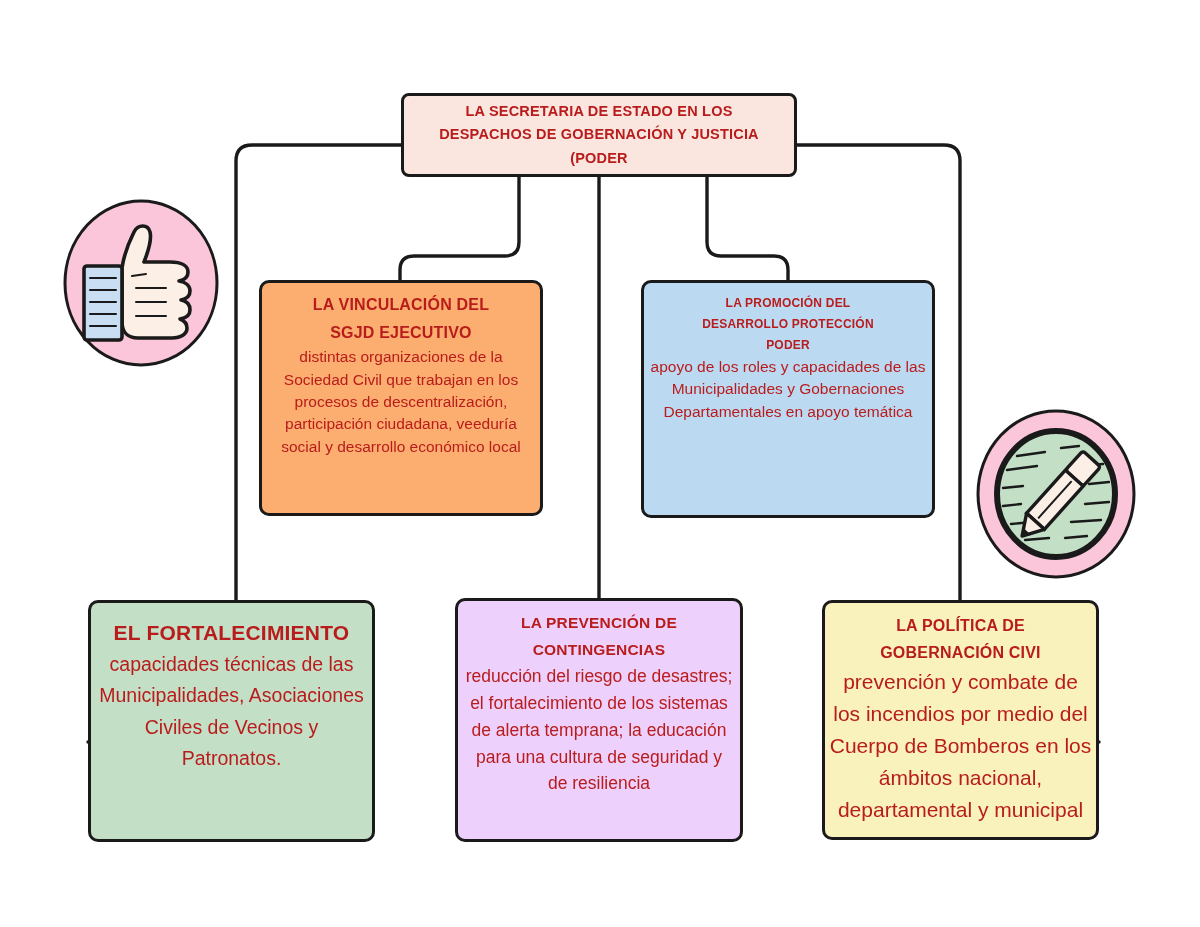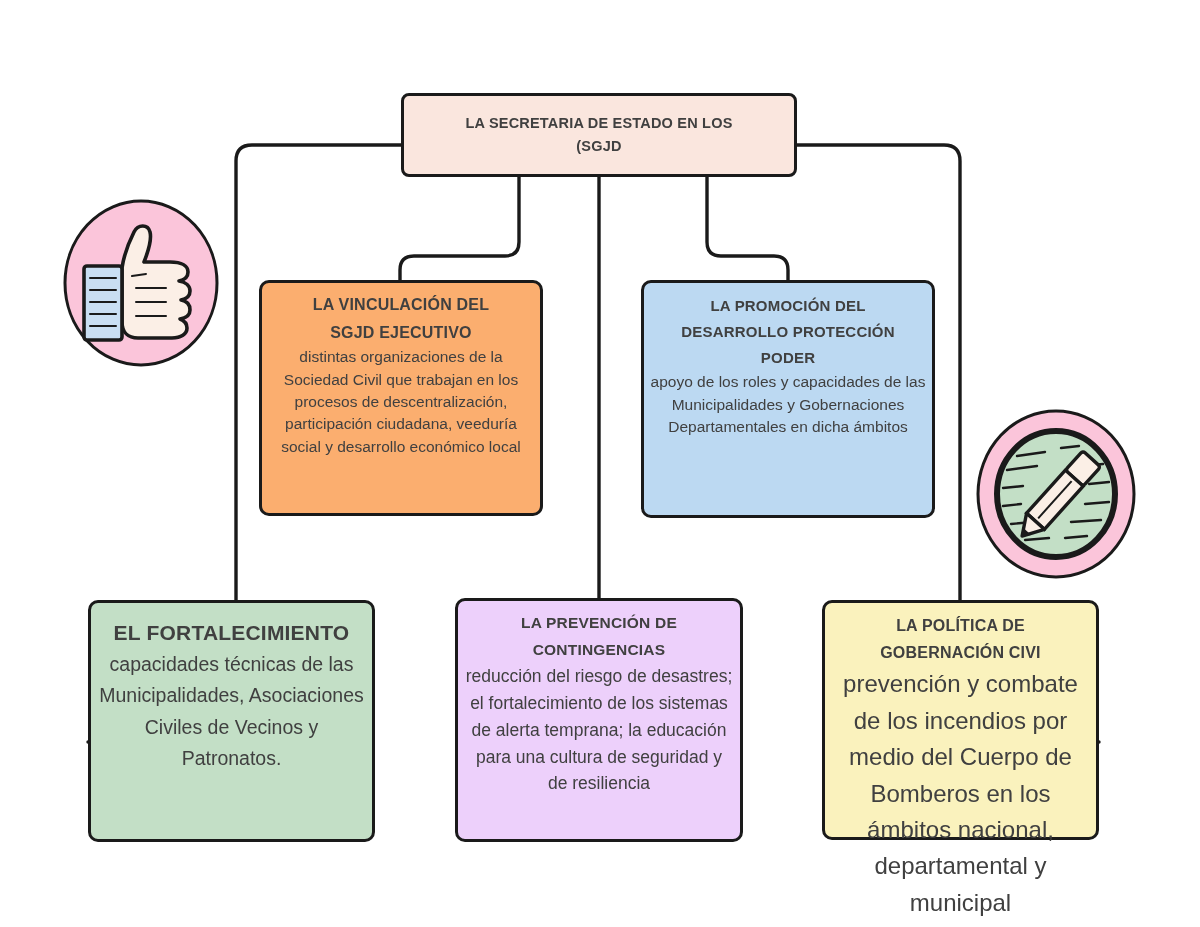--- a/index.html
+++ b/index.html
@@ -29,21 +29,21 @@
 
   .node {
     position: absolute;
     border: 3px solid #1a1a1a;
     border-radius: 10px;
     display: flex;
     flex-direction: column;
     align-items: center;
     justify-content: flex-start;
     text-align: center;
-    color: #404040;
+    color: #b91c1c;
     z-index: 3;
   }
   .node .ttl {
     font-weight: bold;
     letter-spacing: 0.2px;
     line-height: 1.45;
     width: 100%;
   }
   .node .bdy {
     line-height: 1.45;
@@ -81,21 +81,21 @@
 
   
   #node-promocion {
     left: 641px;
     top: 280px;
     width: 294px;
     height: 238px;
     background: #BCD9F2;
     padding: 10px 6px 6px;
   }
-  #node-promocion .ttl { font-size: 15px; line-height: 1.74; }
+  #node-promocion .ttl { font-size: 12px; line-height: 1.74; }
   #node-promocion .bdy { font-size: 15.5px; }
 
   
   #node-fortalecimiento {
     left: 88px;
     top: 600px;
     width: 287px;
     height: 242px;
     background: #C3DFC6;
     padding: 14px 6px 6px;
@@ -120,21 +120,21 @@
   #node-proteccion {
     left: 822px;
     top: 600px;
     width: 277px;
     height: 240px;
     background: #FAF2BD;
     padding: 10px 2px 6px;
     text-align: center;
   }
   #node-proteccion .ttl { font-size: 16px; line-height: 1.66; }
-  #node-proteccion .bdy { font-size: 24px; line-height: 1.52; }
+  #node-proteccion .bdy { font-size: 21px; line-height: 1.52; }
 
   
   .badge {
     position: absolute;
     z-index: 2;
   }
   #badge-thumbs-up { left: 62px; top: 198px; width: 158px; height: 170px; }
   #badge-pencil { left: 975px; top: 408px; width: 162px; height: 172px; }
 </style>
 </head>
@@ -153,39 +153,40 @@
 
       <path d="M599,177 V598"></path>
 
       <path d="M707,177 V242 Q707,256 721,256 H774 Q788,256 788,270 V280"></path>
     </g>
   </svg>
 
   <div class="node" id="node-root">
     <div class="ttl">
       <div>LA SECRETARIA DE ESTADO EN LOS</div>
-      <div>(SGJD</div>
+      <div>DESPACHOS DE GOBERNACIÓN Y JUSTICIA</div>
+      <div>(PODER</div>
     </div>
   </div>
 
   <div class="node" id="node-vinculacion">
     <div class="ttl">
       <div>LA VINCULACIÓN DEL</div>
       <div>SGJD EJECUTIVO</div>
     </div>
     <div class="bdy">distintas organizaciones de la Sociedad Civil que trabajan en los procesos de descentralización, participación ciudadana, veeduría social y desarrollo económico local</div>
   </div>
 
   <div class="node" id="node-promocion">
     <div class="ttl">
       <div>LA PROMOCIÓN DEL</div>
       <div>DESARROLLO PROTECCIÓN</div>
       <div>PODER</div>
     </div>
-    <div class="bdy">apoyo de los roles y capacidades de las Municipalidades y Gobernaciones Departamentales en dicha ámbitos</div>
+    <div class="bdy">apoyo de los roles y capacidades de las Municipalidades y Gobernaciones Departamentales en apoyo temática</div>
   </div>
 
   <div class="node" id="node-fortalecimiento">
     <div class="ttl">
       <div>EL FORTALECIMIENTO</div>
     </div>
     <div class="bdy">capacidades técnicas de las Municipalidades, Asociaciones Civiles de Vecinos y Patronatos.</div>
   </div>
 
   <div class="node" id="node-prevencion">

